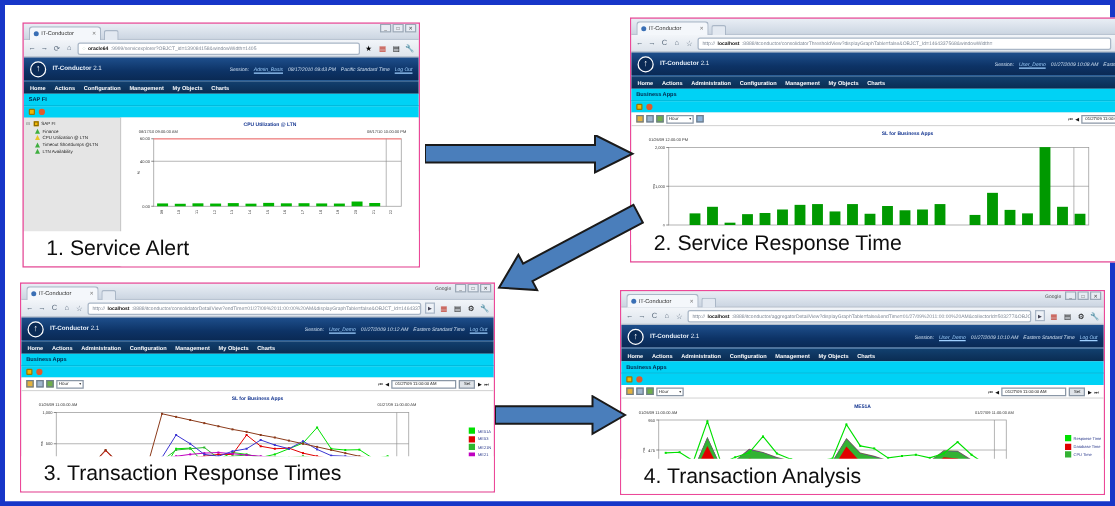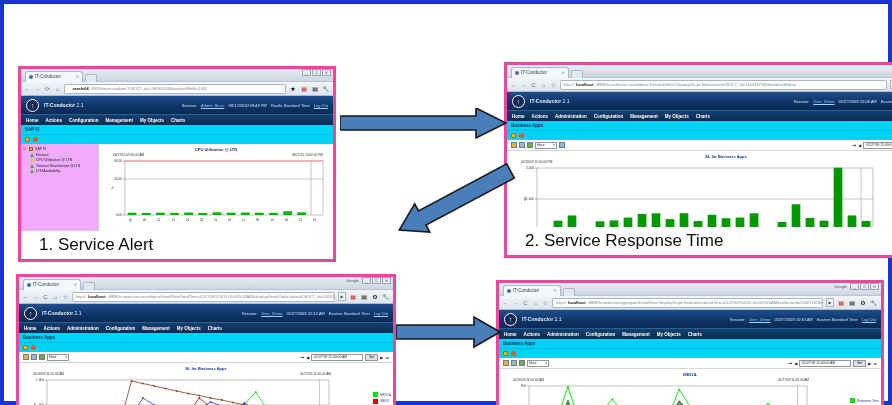--- a/index.html
+++ b/index.html
@@ -13,24 +13,23 @@
   #root {
     position:relative;
     width:892px; height:405px;
     border:4px solid #1736c8;
     background:#ffffff;
   }
 
   
   .panel {
     position:absolute;
-    background:#f0abfc;
-    border:3px solid #ec4899;
+    background:#e5e5e5;
+    border:1px solid #ec4899;
     overflow:hidden;
-    margin-top:48px;
   }
   .p1 { left:14px;  top:14px;  width:318px; height:196px; }
   .p2 { left:500px; top:10px;  width:444px; height:196px; }
   .p3 { left:12px;  top:222px; width:380px; height:168px; }
   .p4 { left:492px; top:228px; width:388px; height:164px; }
 
   
   .chrome-top {
     height:13px; background:#dfe6ef;
     border-bottom:1px solid #b9c4d2;
@@ -839,20 +838,21 @@
               <span class="legsw" style="background: rgb(58, 52, 210);"></span>
               <span class="legtxt">ME59N</span>
             </div>
             <div class="legrow">
               <span class="legsw" style="background: rgb(139, 58, 26);"></span>
               <span class="legtxt">ZPM01</span>
             </div>
           </div>
       </div>
     </div>
+    <div class="caption">3. Transaction Response Times</div>
   </div>
 
   <div class="panel p4">
     <div class="chrome-top">
       <div class="tabstrip">
         <div class="tab">
           <span class="tabdot"></span>
           <span>IT-Conductor</span>
           <span class="tab-x">✕</span>
         </div>
@@ -1022,20 +1022,21 @@
               <span class="legsw" style="background: rgb(148, 0, 211);"></span>
               <span class="legtxt">Wait Time</span>
             </div>
             <div class="legrow">
               <span class="legsw" style="background: rgb(107, 142, 35);"></span>
               <span class="legtxt">GUI Net Time</span>
             </div>
           </div>
       </div>
     </div>
+    <div class="caption">4. Transaction Analysis</div>
   </div>
 
   <svg class="arrow" style="left:336px; top:104px;" width="168" height="34">
     <polygon points="0,8 136,8 136,0 166,15 136,30 136,22 0,22" fill="#4a7ebb" stroke="#1a1a1a" stroke-width="1.6"></polygon>
   </svg>
 
   <svg class="arrow" style="left:386px; top:152px;" width="128" height="90">
     <g transform="rotate(152 64 45)">
       <polygon points="0,37 100,37 100,29 126,45 100,61 100,53 0,53" fill="#4a7ebb" stroke="#1a1a1a" stroke-width="1.6"></polygon>
     </g>

